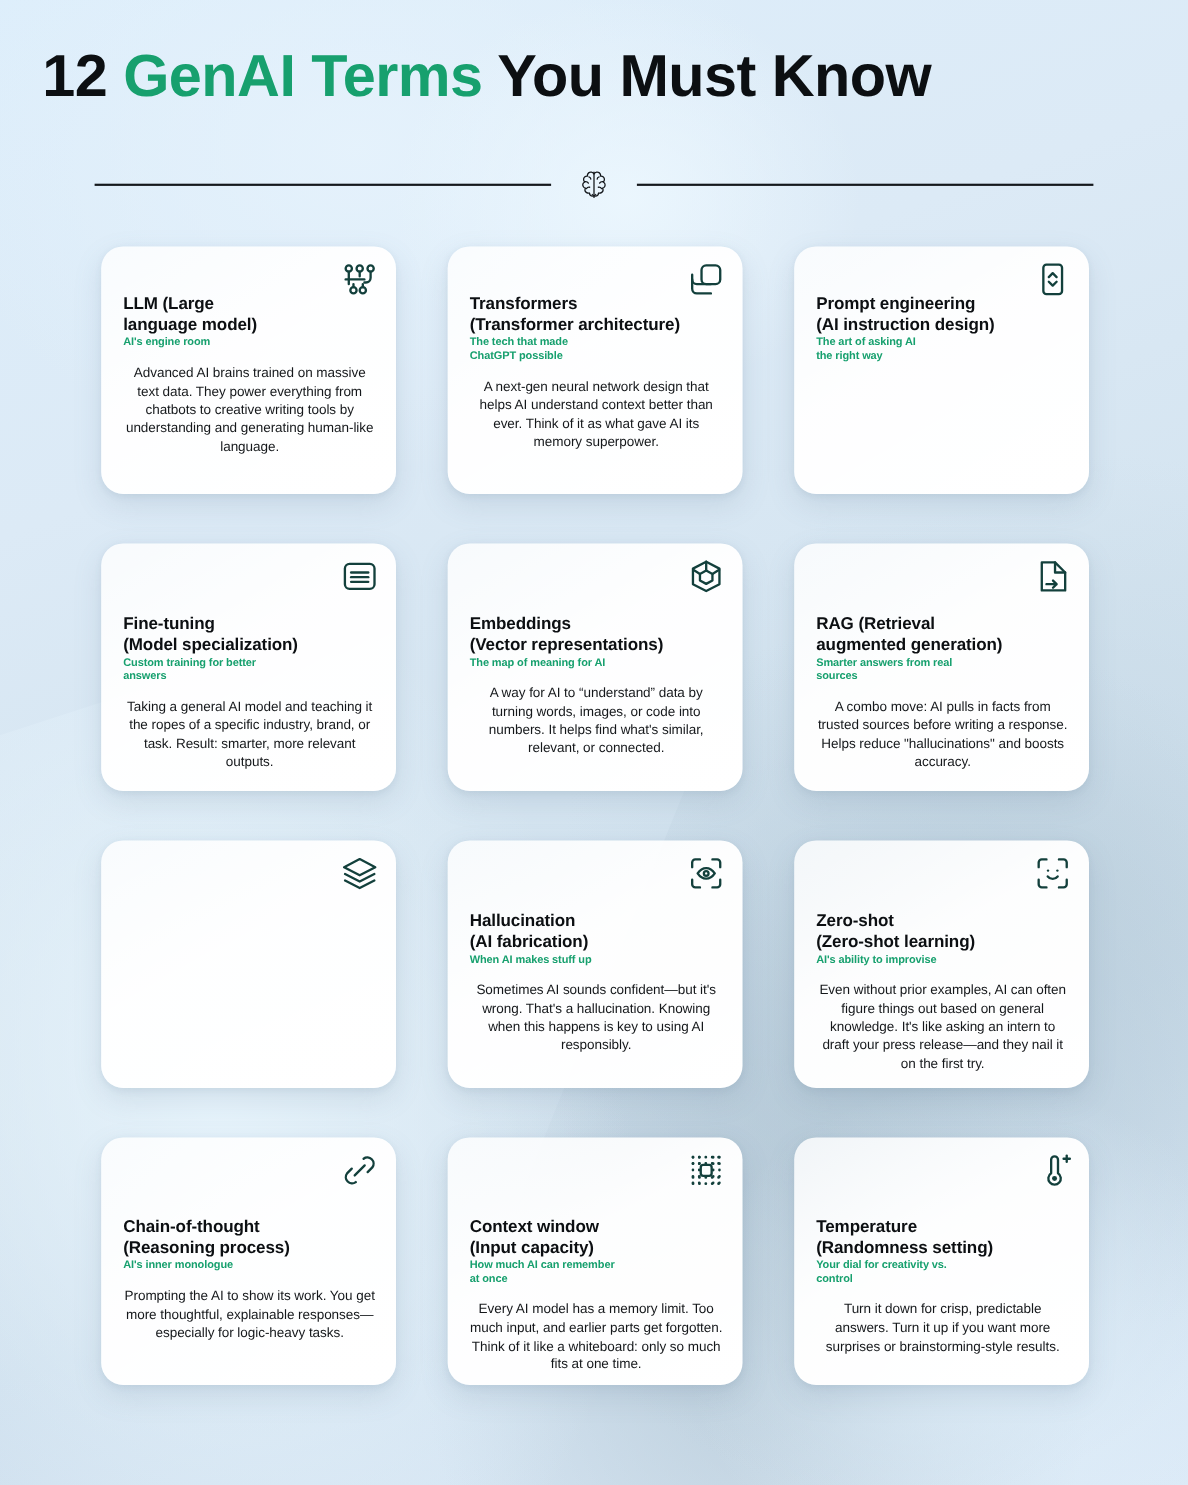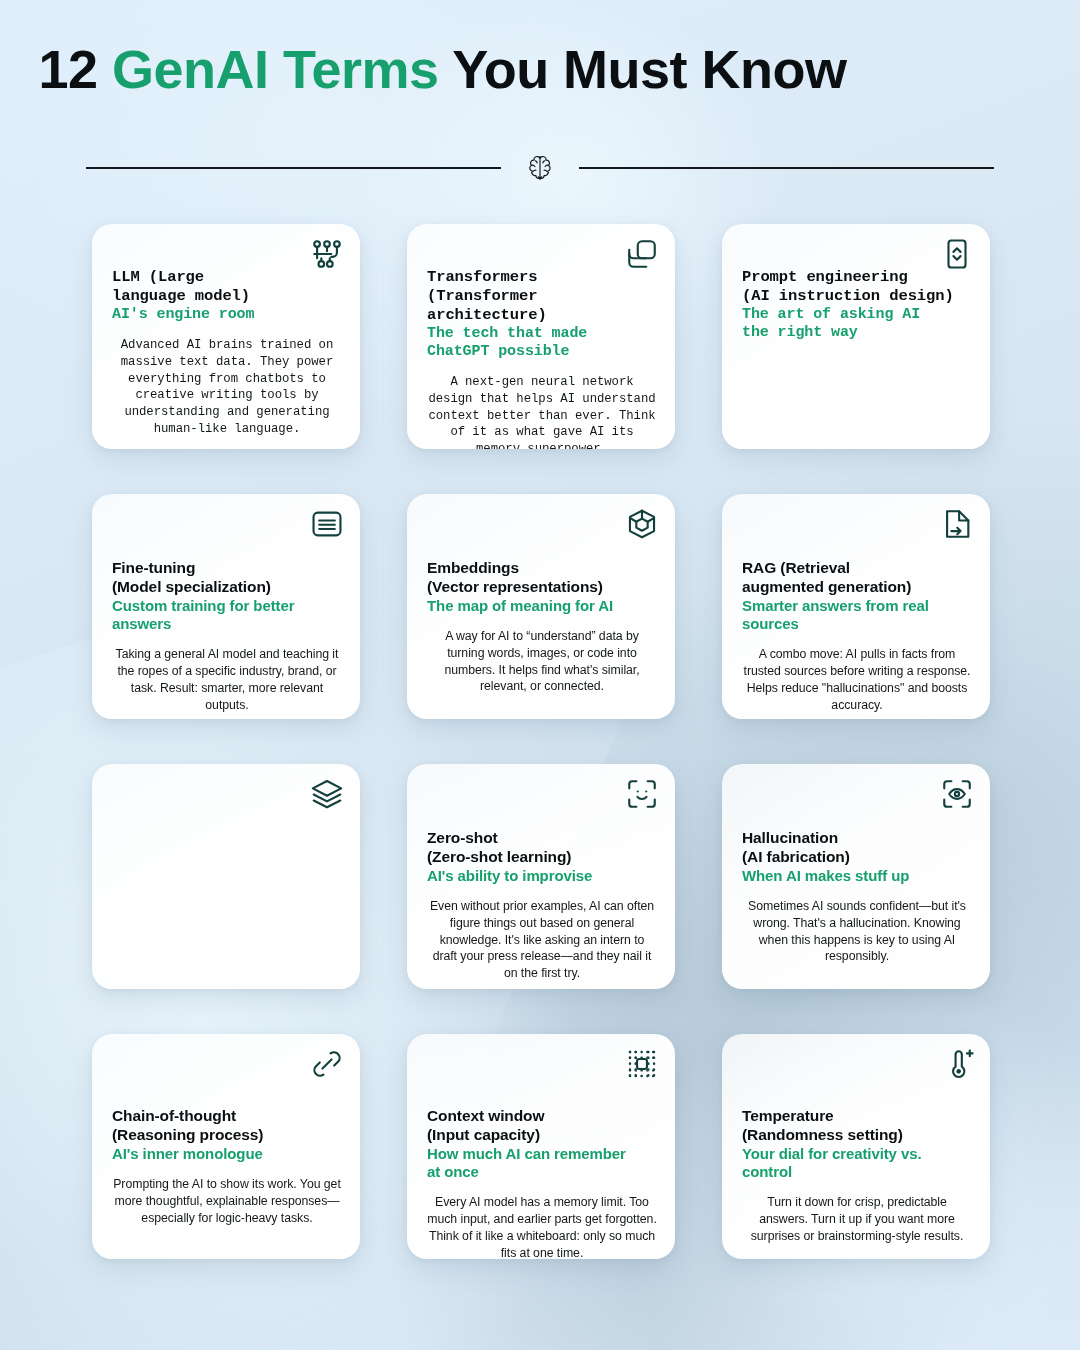--- a/index.html
+++ b/index.html
@@ -87,31 +87,31 @@
   }
   .card-icon svg { width:34px; height:34px; display:block; }
 
   .card-body { position:absolute; left:20px; right:18px; }
 
   .term {
     font-size:15.5px; font-weight:bold; line-height:1.22;
     color:#0c0f12; letter-spacing:-0.1px;
   }
   .tagline {
-    font-size:15px; font-weight:bold; line-height:1.22;
+    font-size:10px; font-weight:bold; line-height:1.22;
     color:#17a06e; letter-spacing:-0.1px;
   }
   .desc {
     margin-top:13px;
     font-size:12.3px; line-height:1.36;
     color:#15181b; letter-spacing:-0.05px;text-align:center;
   }
 
   
-  .card[data-row="0"] .card-body { top:44px;font-family:Liberation Mono, monospace; }
+  .card[data-row="0"] .card-body { top:44px; }
   .card[data-row="1"] .card-body { top:65px; }
   .card[data-row="2"] .card-body { top:65px; }
   .card[data-row="3"] .card-body { top:73px; }
 </style>
 </head>
 <body>
 
 <div class="bg-swirl swirl-a"></div>
 <div class="bg-swirl swirl-b"></div>
 <div class="bg-swirl swirl-c"></div>
@@ -249,47 +249,47 @@
       </span>
     </div>
 
     <div class="card" data-row="2">
       <span class="card-icon">
         <svg viewBox="0 0 24 24" fill="none" stroke="currentColor" stroke-width="1.5" stroke-linecap="round" stroke-linejoin="round">
           <path d="M3 8V5a2 2 0 0 1 2-2h3"></path>
           <path d="M21 8V5a2 2 0 0 0-2-2h-3"></path>
           <path d="M3 16v3a2 2 0 0 0 2 2h3"></path>
           <path d="M21 16v3a2 2 0 0 1-2 2h-3"></path>
-          <path d="M9 10.2h.01"></path>
-            <path d="M15 10.2h.01"></path>
-          <path d="M8.8 14c.8 1 1.9 1.5 3.2 1.5s2.4-.5 3.2-1.5"></path>
-        </svg>
-      </span>
-      <div class="card-body">
-        <div class="term">Zero-shot<br>(Zero-shot learning)</div>
-        <div class="tagline">AI's ability to improvise</div>
-        <div class="desc">Even without prior examples, AI can often figure things out based on general knowledge. It's like asking an intern to draft your press release—and they nail it on the first try.</div>
+          <path d="M6.5 12s2.3-3.4 5.5-3.4S17.5 12 17.5 12s-2.3 3.4-5.5 3.4S6.5 12 6.5 12z"></path>
+          <circle cx="12" cy="12" r="1.5"></circle>
+        </svg>
+      </span>
+      <div class="card-body">
+        <div class="term">Hallucination<br>(AI fabrication)</div>
+        <div class="tagline">When AI makes stuff up</div>
+        <div class="desc">Sometimes AI sounds confident—but it's wrong. That's a hallucination. Knowing when this happens is key to using AI responsibly.</div>
       </div>
     </div>
 
     <div class="card" data-row="2">
       <span class="card-icon">
         <svg viewBox="0 0 24 24" fill="none" stroke="currentColor" stroke-width="1.5" stroke-linecap="round" stroke-linejoin="round">
           <path d="M3 8V5a2 2 0 0 1 2-2h3"></path>
           <path d="M21 8V5a2 2 0 0 0-2-2h-3"></path>
           <path d="M3 16v3a2 2 0 0 0 2 2h3"></path>
           <path d="M21 16v3a2 2 0 0 1-2 2h-3"></path>
-          <path d="M6.5 12s2.3-3.4 5.5-3.4S17.5 12 17.5 12s-2.3 3.4-5.5 3.4S6.5 12 6.5 12z"></path>
-          <circle cx="12" cy="12" r="1.5"></circle>
-        </svg>
-      </span>
-      <div class="card-body">
-        <div class="term">Hallucination<br>(AI fabrication)</div>
-        <div class="tagline">When AI makes stuff up</div>
-        <div class="desc">Sometimes AI sounds confident—but it's wrong. That's a hallucination. Knowing when this happens is key to using AI responsibly.</div>
+          <path d="M9 10.2h.01"></path>
+            <path d="M15 10.2h.01"></path>
+          <path d="M8.8 14c.8 1 1.9 1.5 3.2 1.5s2.4-.5 3.2-1.5"></path>
+        </svg>
+      </span>
+      <div class="card-body">
+        <div class="term">Zero-shot<br>(Zero-shot learning)</div>
+        <div class="tagline">AI's ability to improvise</div>
+        <div class="desc">Even without prior examples, AI can often figure things out based on general knowledge. It's like asking an intern to draft your press release—and they nail it on the first try.</div>
       </div>
     </div>
 
     <div class="card" data-row="3">
       <span class="card-icon">
         <svg viewBox="0 0 24 24" fill="none" stroke="currentColor" stroke-width="1.5" stroke-linecap="round" stroke-linejoin="round">
           <path d="M14.5 4.5a4 4 0 0 1 5.6 5.6l-3 3"></path>
           <path d="M9.5 19.5a4 4 0 0 1-5.6-5.6l3-3"></path>
           <path d="M8.8 15.2 15.2 8.8"></path>
         </svg>

